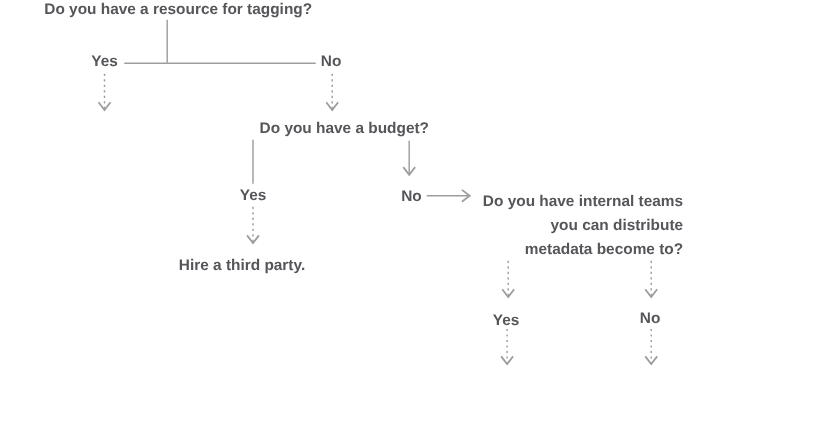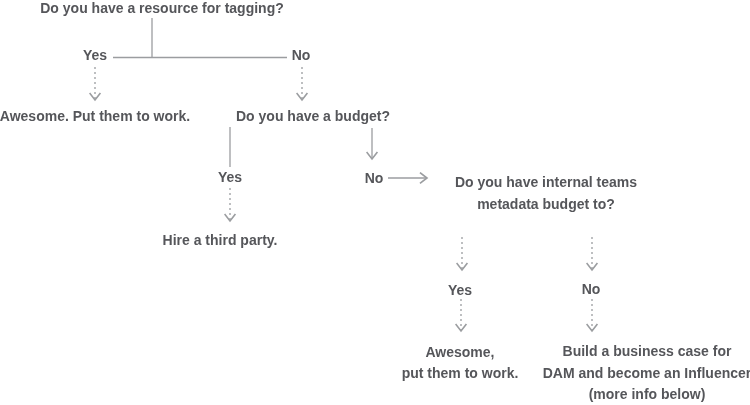--- a/index.html
+++ b/index.html
@@ -18,25 +18,25 @@
   }
   .connectors line { stroke: #9b9da0; stroke-width: 1.3; }
   .connectors line.dashed { stroke-dasharray: 2 3; }
   .node {
     position: absolute;
     transform: translateX(-50%);
     white-space: nowrap;
     font-size: 14px;
     font-weight: 700;
     color: #55565a;
-    text-align: center;
+    text-align: right;
     line-height: 15px;
   }
   .node.multi2 { line-height: 21px; }
-  .node.multi3 { line-height: 22px; margin-left: 16px; }
+  .node.multi3 { line-height: 22px; }
   .node.multi3b { line-height: 21.5px; }
 </style>
 </head>
 <body>
 
 <div class="canvas">
 
   <svg class="connectors" width="750" height="405" viewBox="0 0 750 405" xmlns="http://www.w3.org/2000/svg">
     <defs>
       <marker id="arrow" viewBox="-1 -1 9 12" refX="6.5" refY="5" markerWidth="10" markerHeight="13" orient="auto" markerUnits="userSpaceOnUse">
@@ -57,43 +57,34 @@
     <line class="dashed" x1="461" y1="299" x2="461" y2="331" marker-end="url(#arrow)"></line>
     <line class="dashed" x1="592" y1="299" x2="592" y2="331" marker-end="url(#arrow)"></line>
   </svg>
 
   <div class="node" style="left:162px; top:1px">Do you have a resource for tagging?</div>
 
   <div class="node" style="left:95px; top:48px">Yes</div>
 
   <div class="node" style="left:301px; top:48px">No</div>
 
-  <div class="node" style="left:95px; top:109px">Awesome. Put them to work.</div>
 
   <div class="node" style="left:313px; top:109px">Do you have a budget?</div>
 
   <div class="node" style="left:230px; top:170px">Yes</div>
 
   <div class="node" style="left:374px; top:171px">No</div>
 
   <div class="node" style="left:220px; top:233px">Hire a third party.</div>
 
   <div class="node multi3" style="left:530px; top:171px">
     <div>Do you have internal teams</div>
-    <div>metadata budget to?</div>
+    <div>you can distribute</div>
+    <div>metadata become to?</div>
   </div>
 
   <div class="node" style="left:460px; top:283px">Yes</div>
 
   <div class="node" style="left:591px; top:282px">No</div>
 
-  <div class="node multi2" style="left:460px; top:342px">
-    <div>Awesome,</div>
-    <div>put them to work.</div>
-  </div>
 
-  <div class="node multi3b" style="left:647px; top:341px">
-    <div>Build a business case for</div>
-    <div>DAM and become an Influencer</div>
-    <div>(more info below)</div>
-  </div>
 
 </div>
 
 </body></html>

